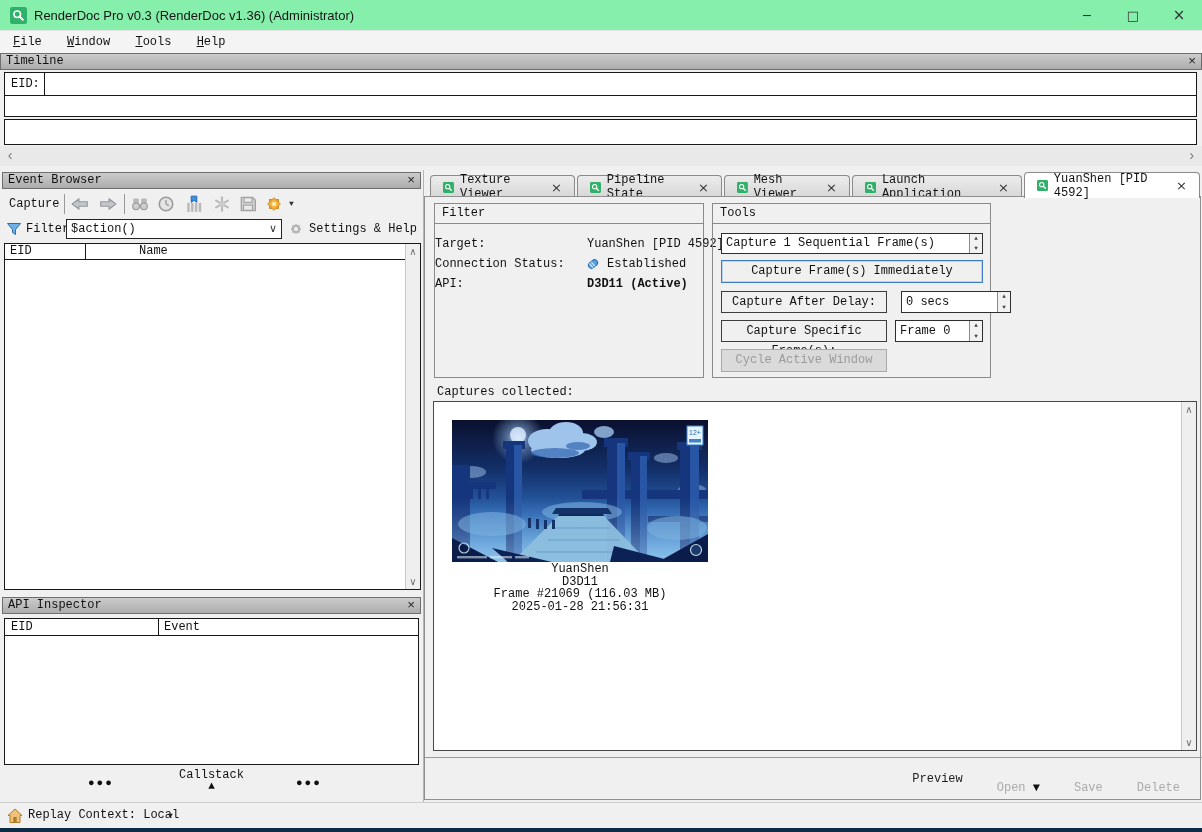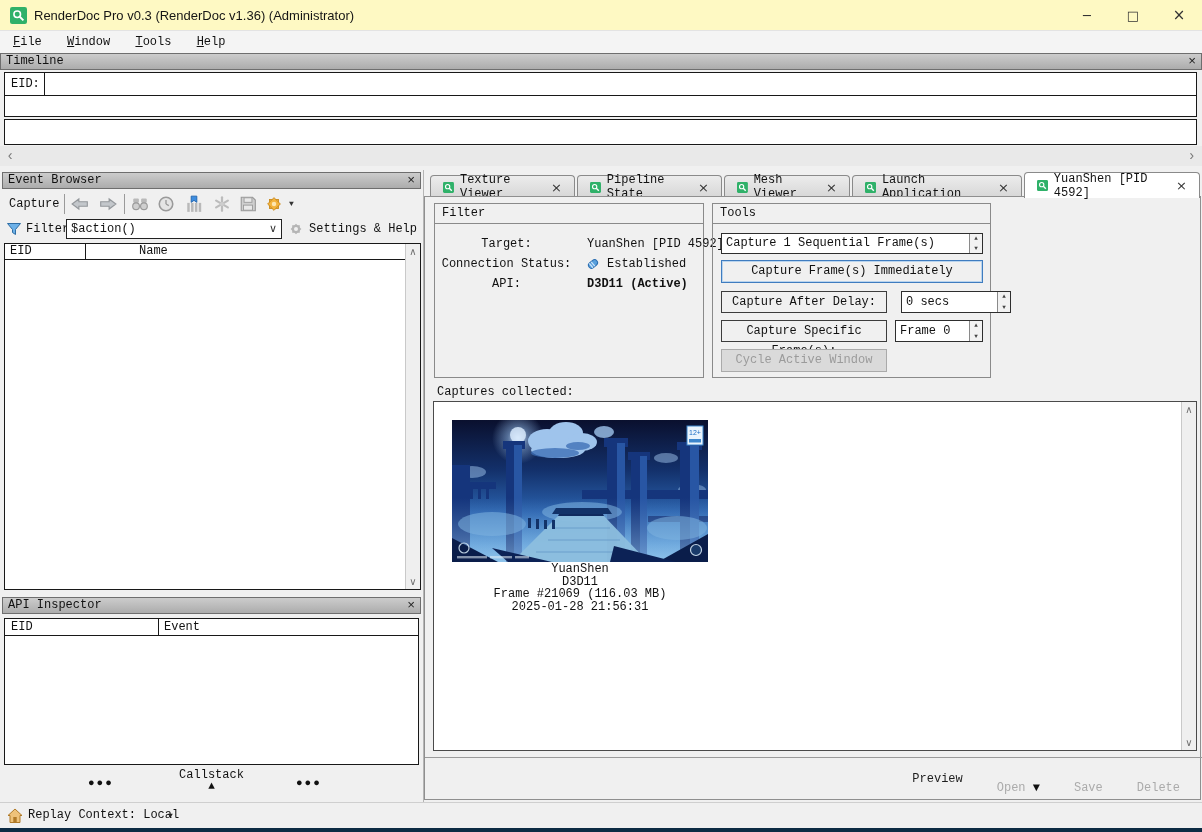--- a/index.html
+++ b/index.html
@@ -1,21 +1,21 @@
 <!DOCTYPE html>
 <html><head>
 <meta charset="utf-8">
 <style>
   * { margin:0; padding:0; box-sizing:border-box; }
   html,body { width:1202px; height:832px; overflow:hidden; }
   body { font-family:"Liberation Mono", monospace; font-size:12px; color:#111; background:#f0f0f0; position:relative; }
   .abs { position:absolute; }
 
   
-  .titlebar { left:0; top:0; width:1202px; height:31px; background:#fef9c3; border-bottom:1px solid #e3e3e3; }
+  .titlebar { left:0; top:0; width:1202px; height:31px; background:#86efac; border-bottom:1px solid #e3e3e3; }
   .app-icon { left:10px; top:7px; width:17px; height:17px; }
   .title-text { left:34px; top:0; height:31px; line-height:31px; font-family:"Liberation Sans", sans-serif; font-size:13px; color:#151515; }
   .win-btn { top:0; width:46px; height:31px; text-align:center; line-height:31px; font-family:"DejaVu Sans", sans-serif; font-size:13px; color:#333; }
   .win-btn.min { right:92px; } .win-btn.max { right:46px; } .win-btn.cls { right:0; font-size:15px; }
 
   
   .menubar { left:0; top:31px; width:1202px; height:22px; background:#f4f4f4; padding-left:4px; }
   .menu-item { display:inline-block; padding:0 9px; line-height:22px; }
   .menu-item::first-letter { text-decoration:underline; }
 
@@ -83,21 +83,21 @@
   .tab.active { background:#fff; height:26px; position:relative; z-index:3; }
   .tab .ti { width:13px; height:13px; }
   .tab .tx { font-size:13px; color:#333; font-family:"DejaVu Sans", sans-serif; }
   .content { position:absolute; left:0; top:26px; width:777px; height:604px; border:1px solid #8f8f8f; background:#f0f0f0; z-index:2; }
 
   .groupbox { position:absolute; border:1px solid #8a8a8a; }
   .gb-title { height:20px; line-height:19px; padding-left:7px; border-bottom:1px solid #8a8a8a; }
   .status-gb { left:9px; top:6px; width:270px; height:175px; }
   .tools-gb { left:287px; top:6px; width:279px; height:175px; }
   .st-row { position:absolute; left:0; width:100%; height:20px; }
-  .st-label { position:absolute; left:0; top:0; width:143px; text-align:center; line-height:20px; }
+  .st-label { position:absolute; left:0; top:0; width:143px; text-align:left; line-height:20px; }
   .st-value { position:absolute; left:152px; top:0; line-height:20px; white-space:nowrap; }
   .st-plug { position:absolute; left:131px; top:2px; width:16px; height:16px; }
   .bold { font-weight:bold; }
 
   .spinbox { position:absolute; background:#fff; border:1px solid #2e2e2e; }
   .spin-text { position:absolute; left:4px; top:0; right:15px; line-height:19px; white-space:nowrap; overflow:hidden; }
   .spin-btns { position:absolute; right:0; top:0; width:13px; height:100%; border-left:1px solid #8a8a8a; background:#f2f2f2; }
   .spin-btns span { position:absolute; left:0; width:100%; text-align:center; font-size:6px; color:#444; line-height:9px; }
   .spin-btns .su { top:0; } .spin-btns .sd { bottom:0; }
 

